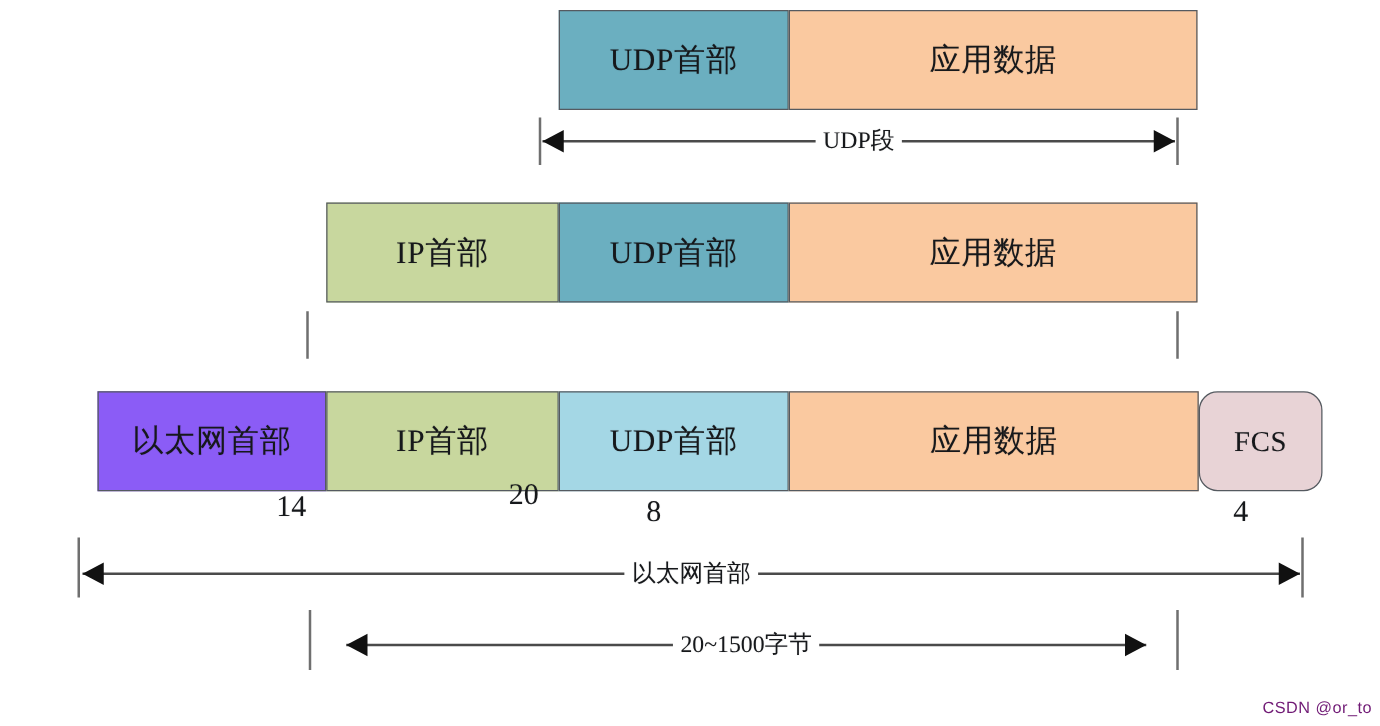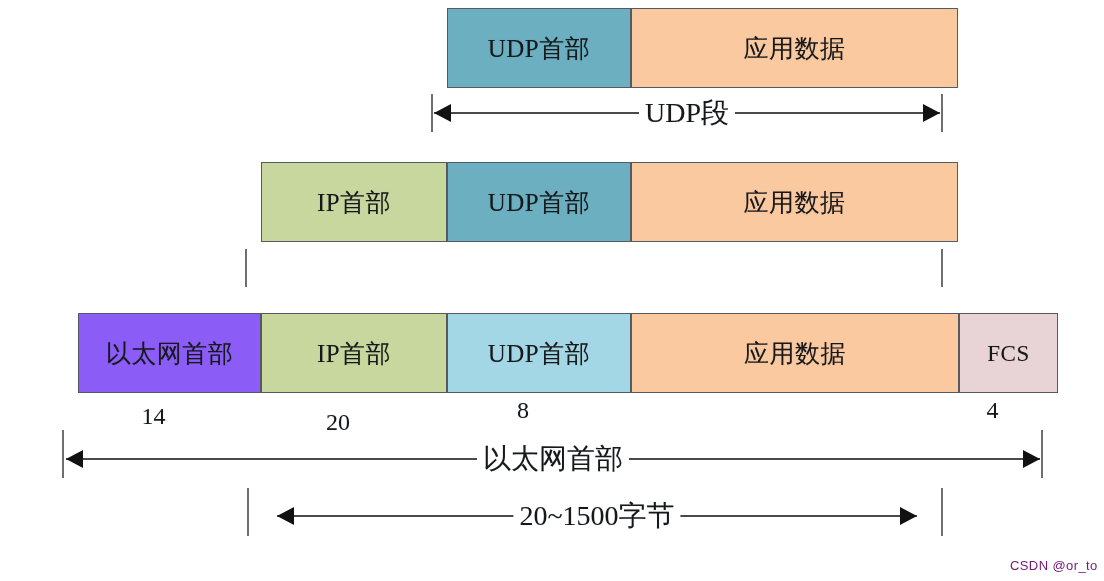--- a/index.html
+++ b/index.html
@@ -32,21 +32,21 @@
     align-items: center;
     justify-content: center;
     font-size: 25px;
     line-height: 1;
     letter-spacing: 0.5px;
     color: #16181b;
     text-shadow: 0 0 1px rgba(0,0,0,0.18);
     white-space: nowrap;
     margin-left: 16px;
   }
-  .block.small-label { font-size: 23px; }
+  .block.small-label { font-size: 23px; border-radius: 15px; }
 
   
   .measure {
     position: absolute;
     height: 26px;
     display: block;
   }
   .measure .rule {
     position: absolute;
     left: 0; right: 0;
@@ -71,21 +71,21 @@
     right: 0;
     border-left: 17px solid #111111;
   }
   .measure .m-label {
     position: absolute;
     left: 50%;
     top: 50%;
     transform: translate(-50%, -50%);
     background: #ffffff;
     padding: 0 6px;
-    font-size: 28px;
+    font-size: 19px;
     line-height: 1;
     color: #16181b;
     white-space: nowrap;
     text-shadow: 0 0 1px rgba(0,0,0,0.18);
   }
 
   
   .tick {
     position: absolute;
     width: 2px;
@@ -157,24 +157,24 @@
   <div class="block" style="left:431px; top:313px; width:184px; height:80px; background:#A4D7E5;">
     <span>UDP首部</span>
   </div>
   <div class="block" style="left:615px; top:313px; width:328px; height:80px; background:#FAC9A0;">
     <span>应用数据</span>
   </div>
   <div class="block small-label" style="left:943px; top:313px; width:99px; height:80px; background:#E8D3D6;">
     <span>FCS</span>
   </div>
 
-  <div class="size-label" style="left:62px; top:404px; width:183px;">
+  <div class="size-label" style="left:62px; top:394px; width:183px;text-align:right;">
     <span>14</span>
   </div>
-  <div class="size-label" style="left:245px; top:410px; width:186px;">
+  <div class="size-label" style="left:245px; top:384px; width:186px;text-align:right;">
     <span>20</span>
   </div>
   <div class="size-label" style="left:431px; top:398px; width:184px;">
     <span>8</span>
   </div>
   <div class="size-label" style="left:943px; top:398px; width:99px;">
     <span>4</span>
   </div>
 
   <div class="tick" style="left:62px;  top:430px; height:48px;"></div>

